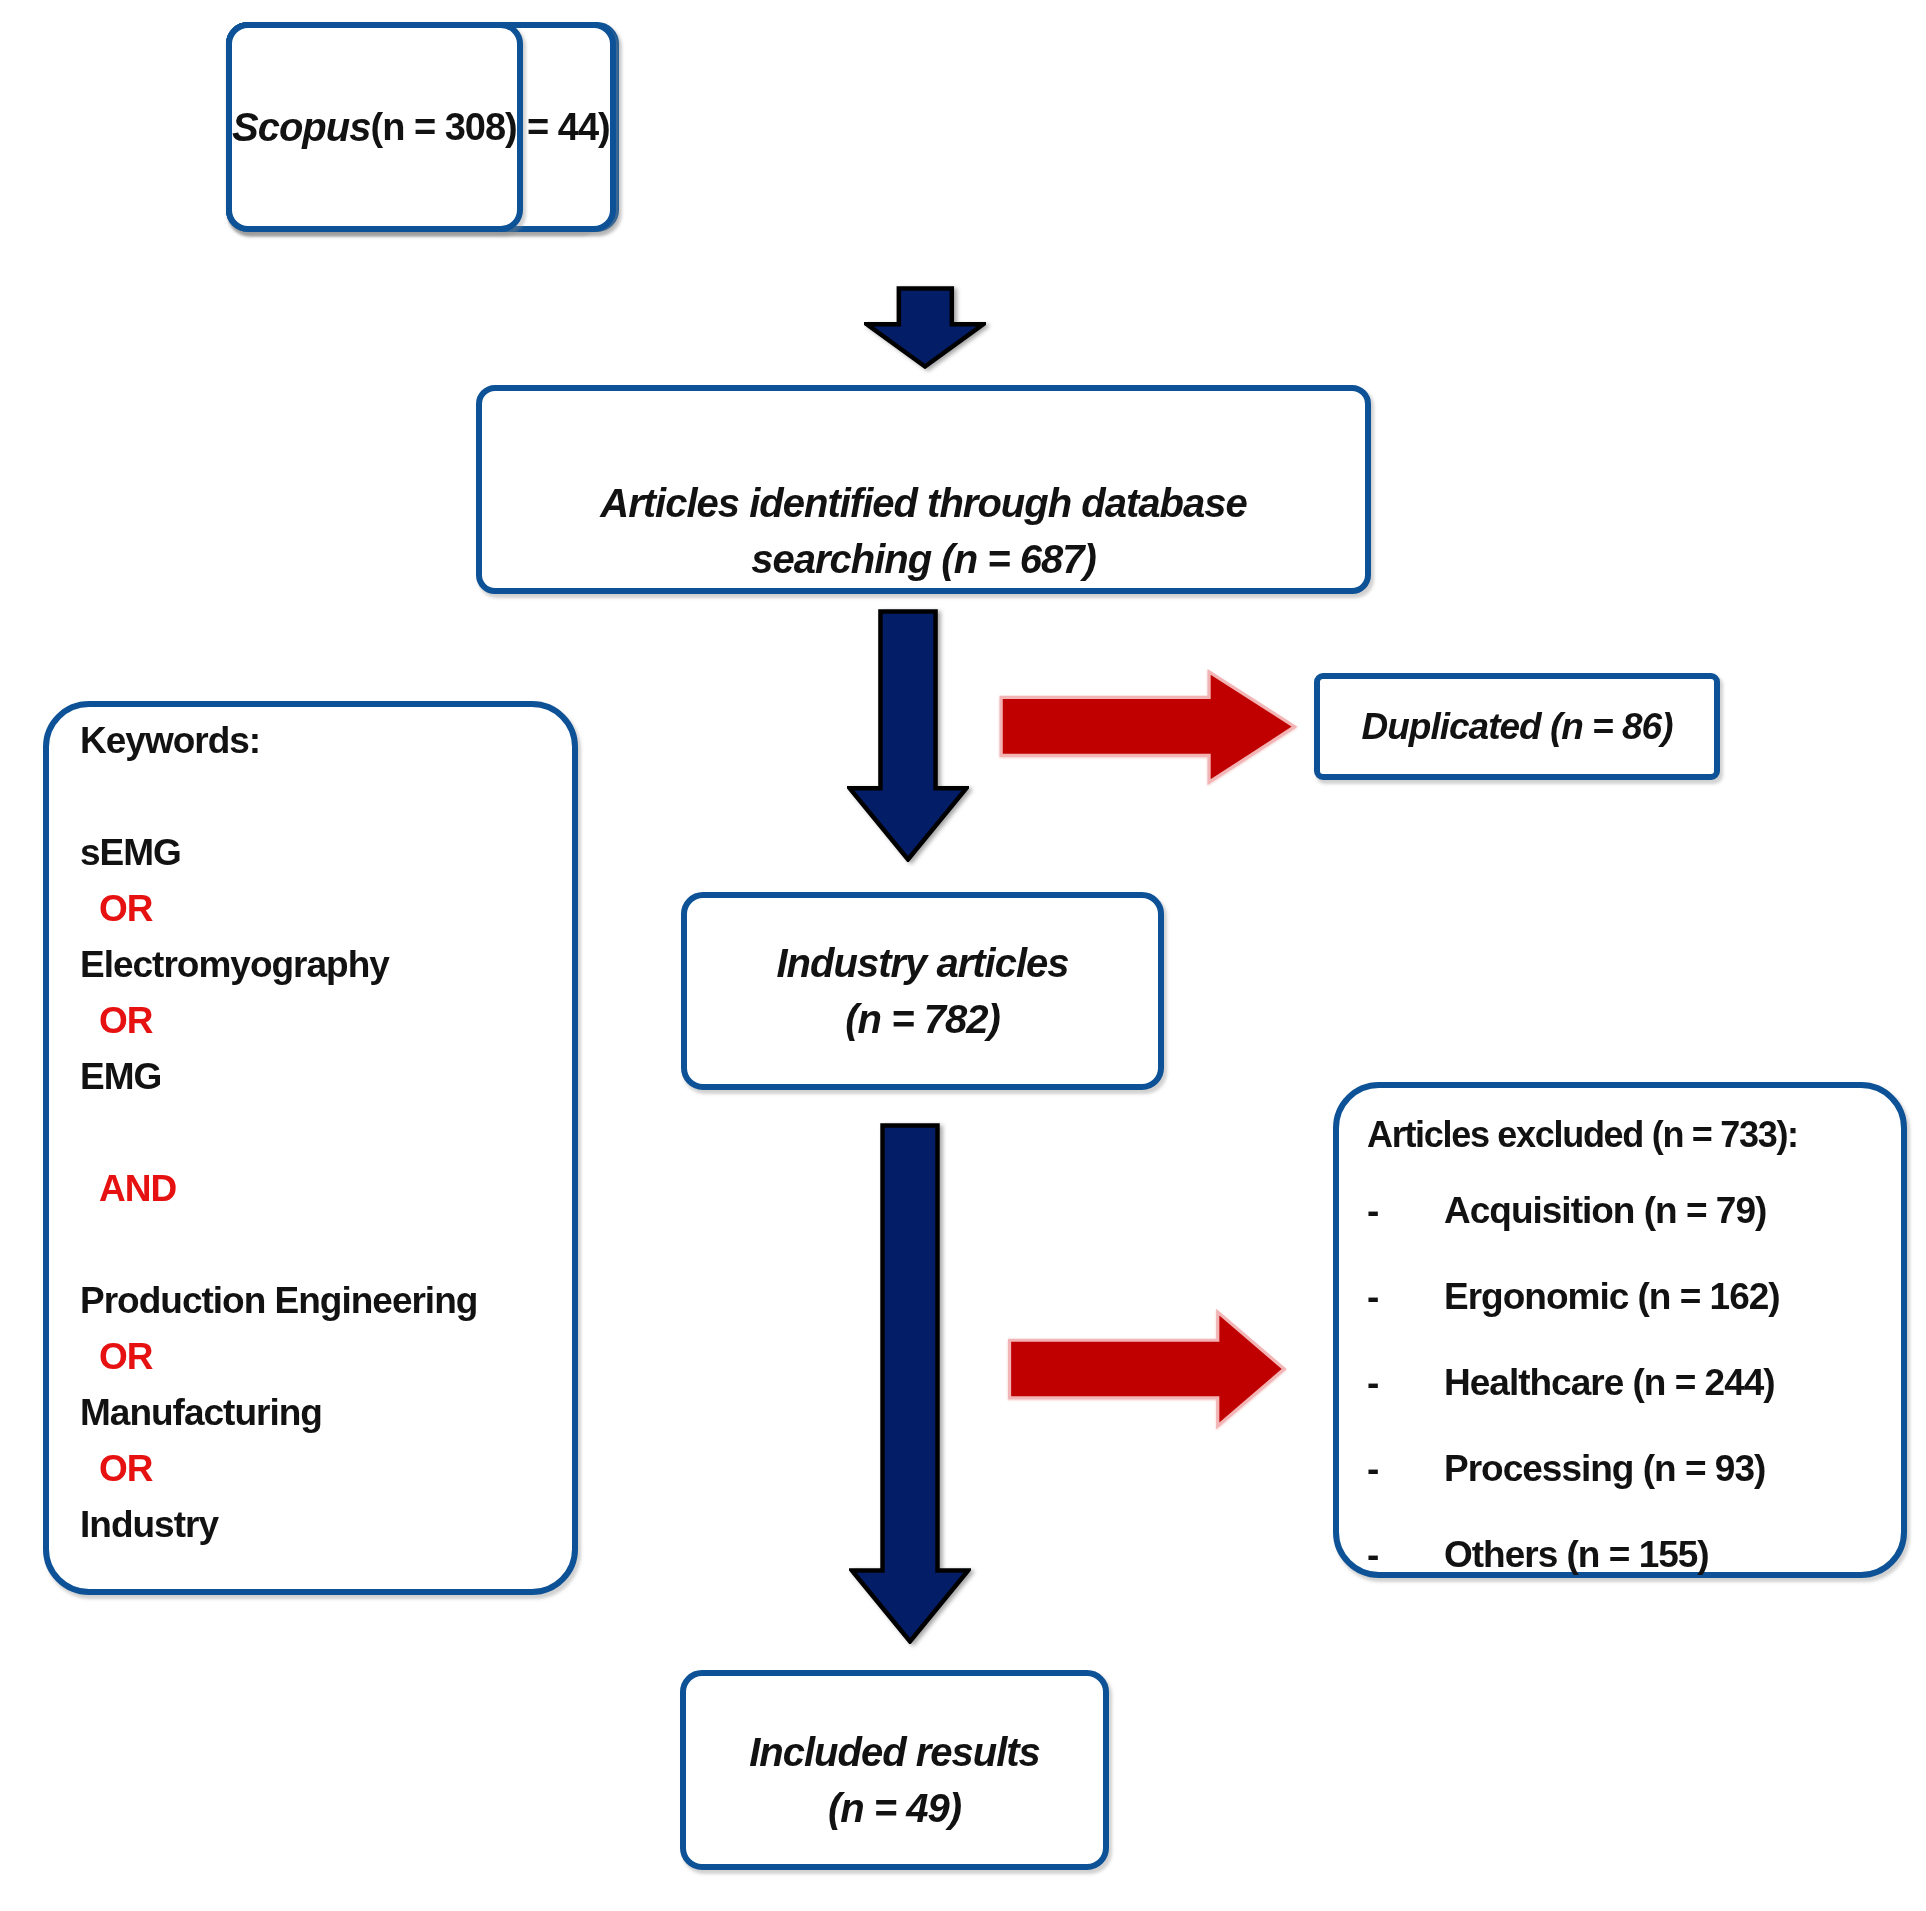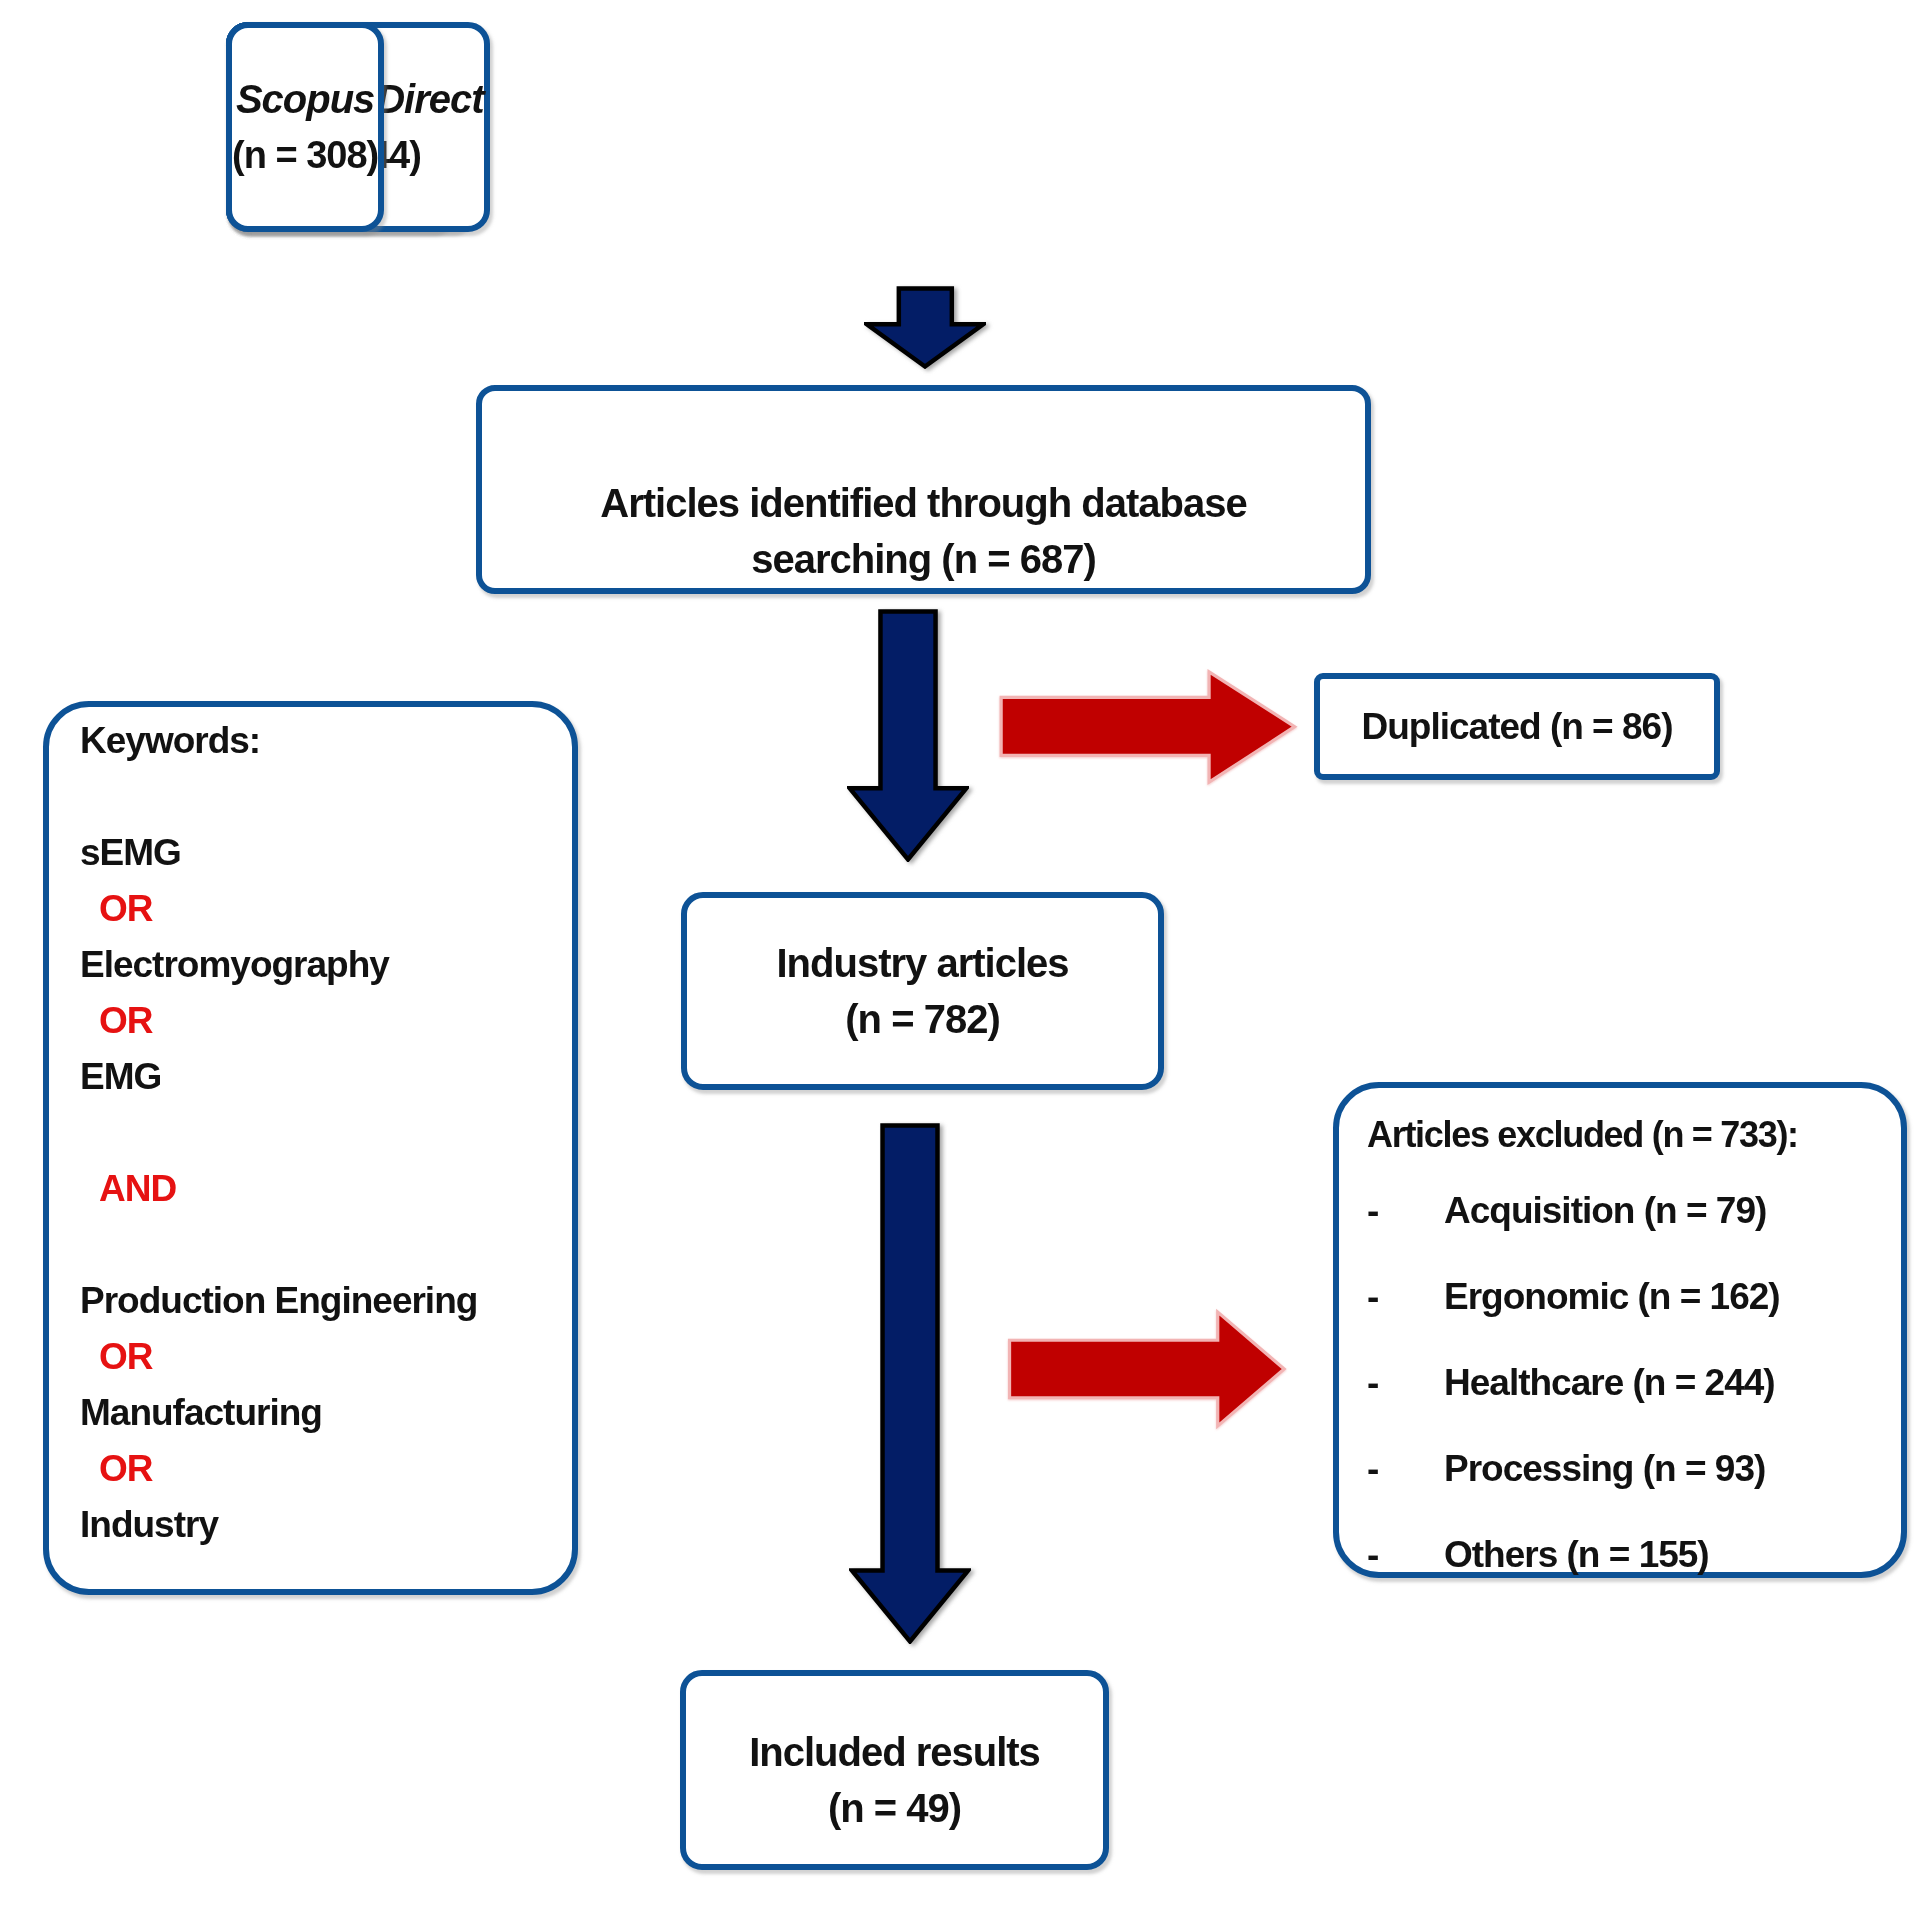--- a/index.html
+++ b/index.html
@@ -12,25 +12,25 @@
   html,body{margin:0;padding:0;background:#ffffff;}
   .canvas{
     position:relative;width:1926px;height:1911px;background:#ffffff;
     font-family:"Liberation Sans","DejaVu Sans",sans-serif;
     font-weight:bold;color:var(--text);letter-spacing:-1px;
   }
   .box{
     position:absolute;background:#ffffff;border:6.4px solid var(--box-border);
     box-sizing:border-box;box-shadow:2.6px 3.2px 3.2px rgba(140,140,140,.40);
   }
-  .centerbox{display:flex;flex-direction:column;align-items:center;justify-content:center;text-align:center;}
+  .centerbox{display:flex;flex-direction:column;align-items:center;justify-content:center;text-align:center;font-style:italic;}
   .ln{font-size:40px;line-height:56px;white-space:nowrap;}
   
   .sources{position:absolute;left:226px;top:22.4px;width:1368px;height:210px;display:flex;gap:35px;}
-  .source-box{flex:1;height:100%;border-radius:22px;display:flex;flex-direction:column;align-items:center;justify-content:center;text-align:center;}
+  .source-box{flex:1;height:100%;border-radius:22px;display:flex;flex-direction:row;align-items:center;justify-content:center;text-align:center;}
   .src-name{font-style:italic;font-size:40px;line-height:56px;white-space:nowrap;}
   .src-count{font-size:38px;line-height:56px;white-space:nowrap;}
   
   .identified{left:476px;top:385px;width:895px;height:209px;border-radius:19px;padding-top:83px;}
   .duplicated{left:1314px;top:673px;width:406px;height:107px;border-radius:9px;}
   .duplicated .ln{font-size:37px;}
   .screened{left:681px;top:892px;width:483px;height:198px;border-radius:22px;}
   .included{left:680px;top:1670px;width:429px;height:200px;border-radius:22px;padding-top:19px;}
   
   .keywords{left:43px;top:701px;width:535px;height:894px;border-radius:46px;padding:6.4px 19px 0 31px;}

